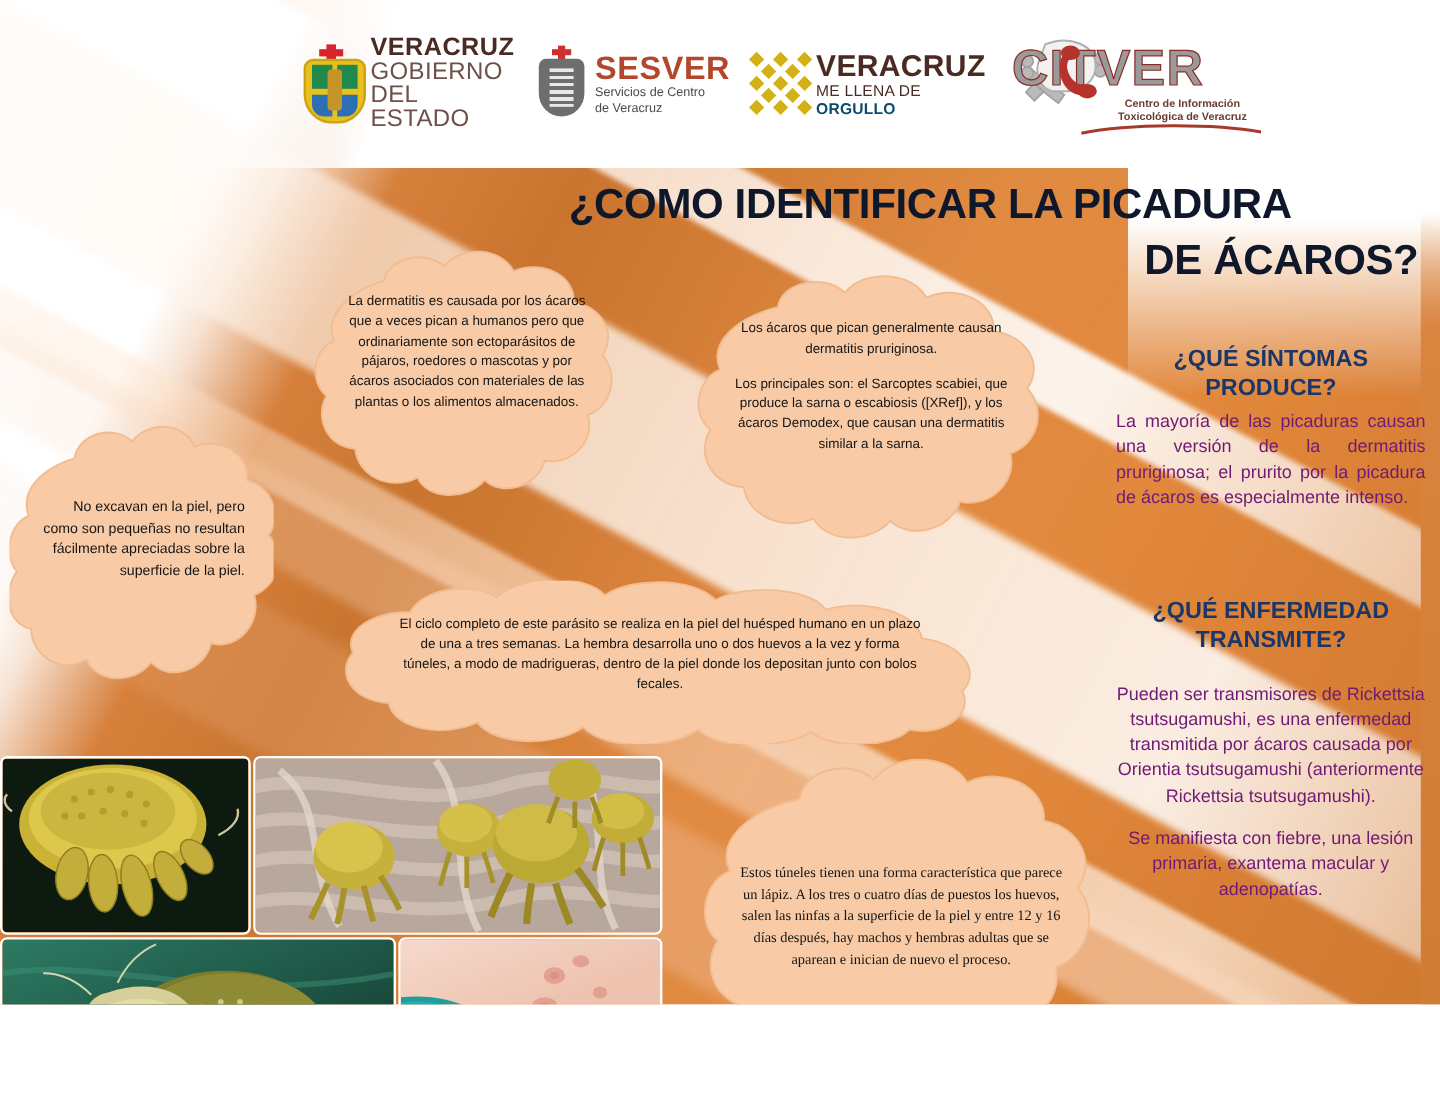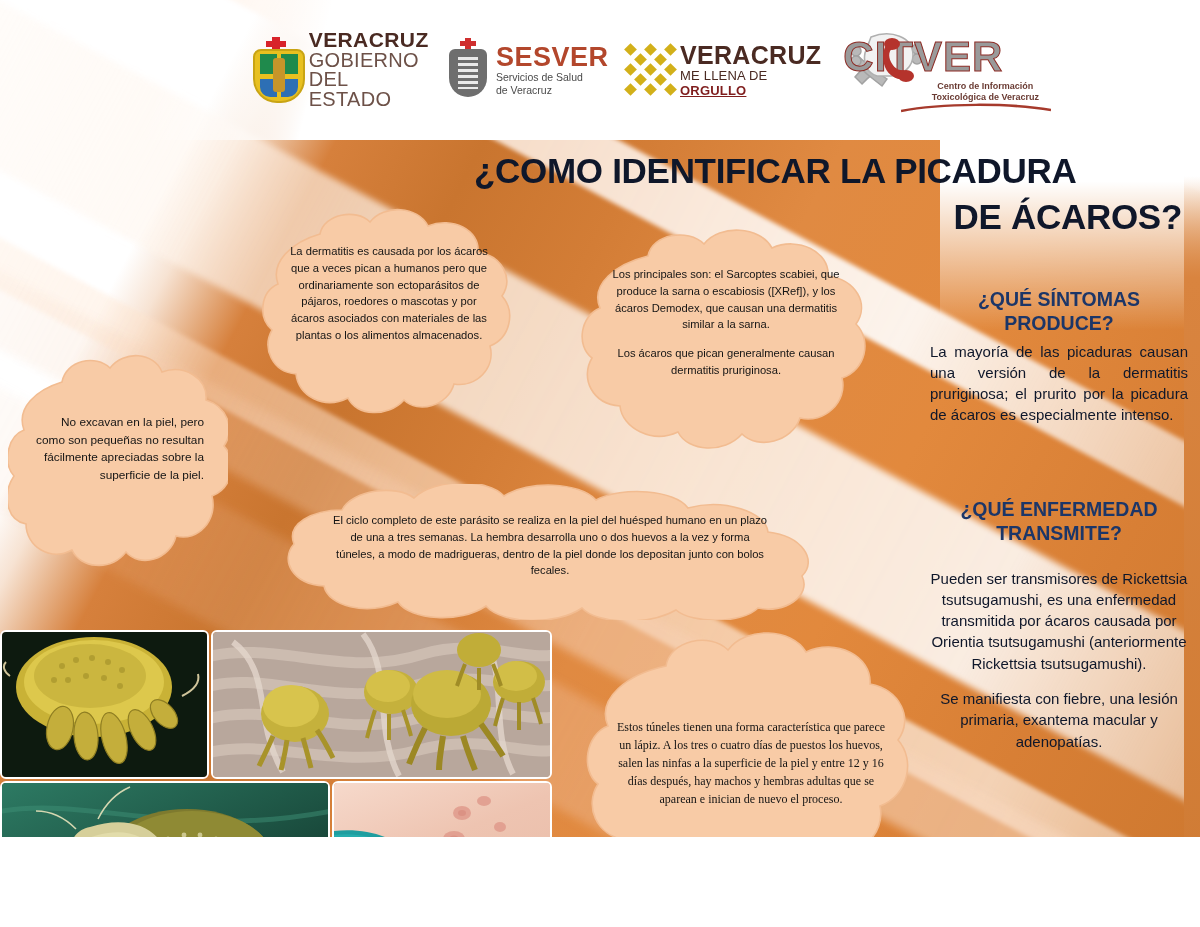--- a/index.html
+++ b/index.html
@@ -125,21 +125,21 @@
   }
 
   .sestext .s1{font-weight:bold;font-size:27px;color:#b3472c;letter-spacing:.5px;line-height:1;}
   .sestext .s2{font-size:10.5px;color:#4a4a4a;line-height:1.15;}
 
   .diamond-grid{width:52px;height:50px;position:relative;}
   .diamond-grid i{position:absolute;width:9px;height:9px;background:#d2b01a;transform:rotate(45deg);}
 
   .orgtext .o1{font-weight:bold;font-size:25px;color:#4a2a22;letter-spacing:.3px;line-height:1;}
   .orgtext .o2{font-size:13px;color:#4a2a22;letter-spacing:.2px;}
-  .orgtext .o2 b{color:#7f1d1d;text-decoration:underline;}
+  .orgtext .o2 b{color:#0c4a6e;}
 
   .citver{position:relative;width:210px;height:86px;}
   .citver .skull{
     position:absolute;left:8px;top:4px;width:72px;height:58px;
   }
   .citver .ctext{
     position:absolute;left:0;top:6px;width:210px;
     font-size:42px;font-weight:bold;letter-spacing:1px;
     color:#9a9a9a;
     -webkit-text-stroke:1px #8d2b24;
@@ -166,21 +166,21 @@
   }
   #maintitle .ln1{display:block;text-align:left;padding-left:4px;}
   #maintitle .ln2{display:block;text-align:right;}
 
   
   .rcol{position:absolute;z-index:28;}
   .rhead{
     color:#1c3668;font-weight:bold;font-size:19.5px;line-height:1.22;text-align:center;
   }
   .rbody{
-    color:#0f172a;font-size:15px;line-height:1.42;margin-top:5px;
+    color:#701a75;font-size:15px;line-height:1.42;margin-top:5px;
   }
   .rbody.just{text-align:justify;}
   .rbody.ctr{text-align:center;}
   .rbody p{margin:0 0 14px 0;}
 
   #sintomas{left:930px;top:288px;width:258px;}
   #enfermedad{left:930px;top:498px;width:258px;}
 
   #alerta-word{
     position:absolute;left:862px;top:870px;
@@ -264,21 +264,21 @@
       </div>
     </div>
 
     <div class="logo">
       <div class="shield-ses">
         <div class="cross"></div>
         <div class="body"></div>
       </div>
       <div class="sestext">
         <div class="s1">SESVER</div>
-        <div class="s2">Servicios de Salud</div>
+        <div class="s2">Servicios de Centro</div>
         <div class="s2">de Veracruz</div>
       </div>
     </div>
 
     <div class="logo">
       <div class="diamond-grid">
         <i style="left:2px;top:20px"></i>
           <i style="left:12px;top:10px"></i>
         <i style="left:12px;top:30px"></i>
           <i style="left:22px;top:0px"></i>
@@ -346,22 +346,22 @@
   </div>
 
   <div class="cloud" id="c3">
     <svg viewBox="0 0 300 230" preserveAspectRatio="none">
       <path d="M72 28 C76 6 112 0 128 16 C144 -4 184 -2 196 20 C222 8 254 24 252 48
                C280 52 294 76 280 96 C296 112 290 142 266 150 C272 174 248 196 224 190
                C216 214 182 222 166 206 C148 226 112 224 102 204 C76 216 46 200 44 178
                C16 176 4 150 16 130 C0 118 4 88 24 80 C14 56 40 36 72 28 Z" fill="#f8cba6" stroke="#f2bc91" stroke-width="1.6"></path>
     </svg>
     <div class="txt">
+      <p>Los ácaros que pican generalmente causan dermatitis pruriginosa.</p>
       <p>Los principales son: el Sarcoptes scabiei, que produce la sarna o escabiosis ([XRef]), y los ácaros Demodex, que causan una dermatitis similar a la sarna.</p>
-      <p>Los ácaros que pican generalmente causan dermatitis pruriginosa.</p>
     </div>
   </div>
 
   <div class="cloud" id="c4">
     <svg viewBox="0 0 220 228" preserveAspectRatio="none">
       <path d="M54 30 C58 8 88 2 102 16 C116 -2 146 0 154 20 C176 12 200 26 198 48
                C218 54 228 76 216 94 C230 110 224 136 204 144 C210 168 190 190 168 184
                C162 208 132 216 118 200 C102 220 72 216 64 198 C42 210 18 194 18 172
                C-2 168 -6 142 6 124 C-6 110 0 84 16 78 C8 56 28 38 54 30 Z" fill="#f8cba6" stroke="#f2bc91" stroke-width="1.6"></path>
     </svg>

